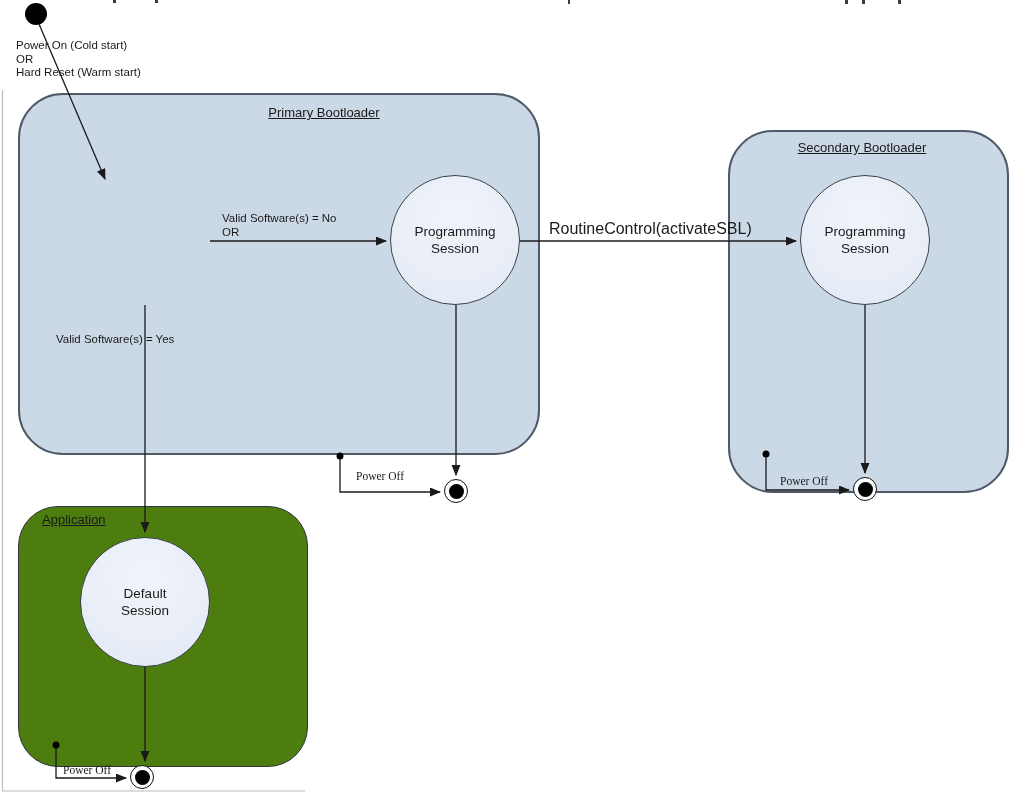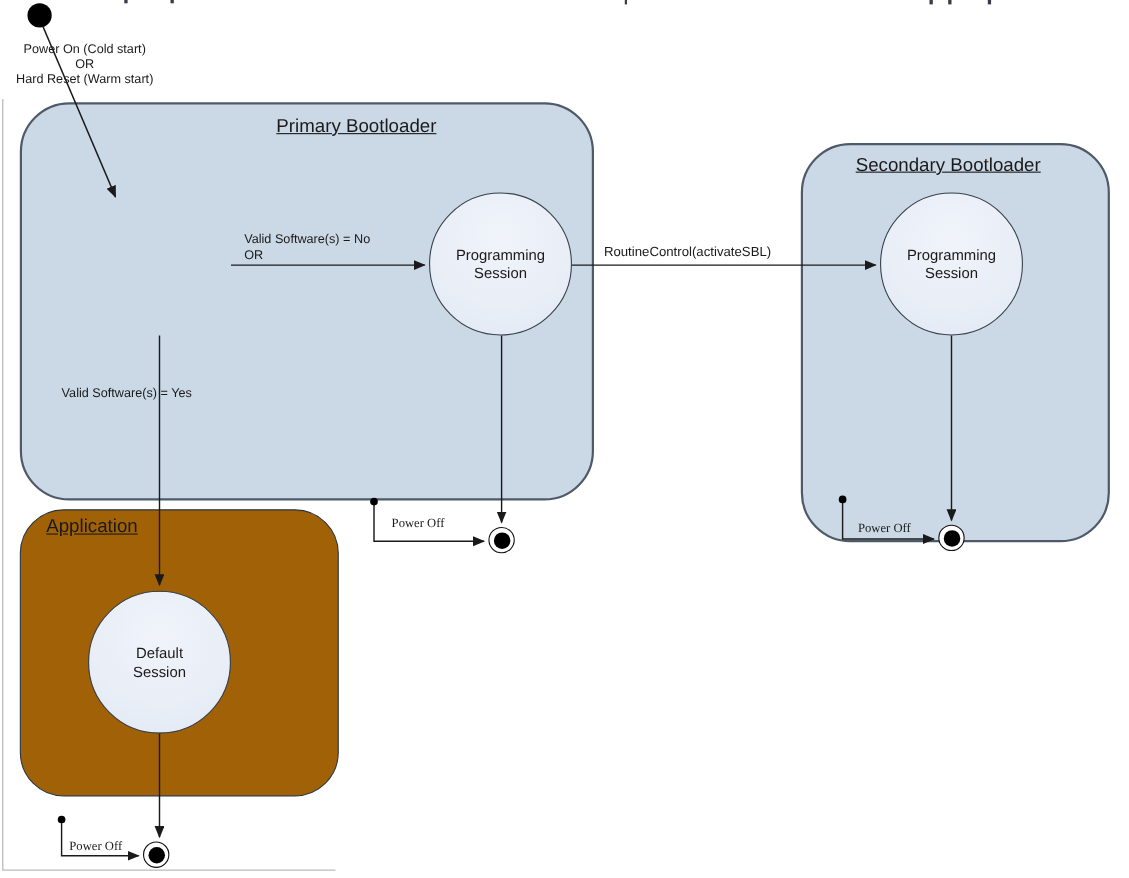--- a/index.html
+++ b/index.html
@@ -7,23 +7,23 @@
     position:relative;width:1026px;height:798px;background:#fff;overflow:hidden;
     font-family:"Liberation Sans", sans-serif;color:var(--text,#1a1a1a);
   }
   .region{
     position:absolute;box-sizing:border-box;border-radius:45px;
     background:var(--region_fill,#cbd8e6);border:2px solid var(--region_border,#4e5a68);
     z-index:1;
   }
   .region.primary{left:18px;top:93px;width:522px;height:362px;}
   .region.secondary{left:728px;top:90px;width:281px;height:363px;margin-top:40px;}
-  .region.application{left:18px;top:463px;width:290px;height:261px;background:#a16207;border:1.4px solid #2c353f;border-radius:40px;}
+  .region.application{left:18px;top:506px;width:290px;height:261px;background:#4d7c0f;border:1.4px solid #2c353f;border-radius:40px;}
   .region-title{
-    position:absolute;font-size:17px;text-decoration:underline;white-space:nowrap;
+    position:absolute;font-size:13px;text-decoration:underline;white-space:nowrap;
   }
   .region.primary .region-title{left:304px;top:10px;transform:translateX(-50%);}
   .region.secondary .region-title{left:132px;top:8px;transform:translateX(-50%);}
   .region.application .region-title{left:23px;top:5px;}
   .state{
     position:absolute;width:130px;height:130px;border-radius:50%;box-sizing:border-box;
     background:radial-gradient(circle at 50% 32%, #f0f4fa 0%, var(--state_fill,#e9eef7) 55%, #e2e9f4 100%);
     border:1.4px solid var(--state_border,#39434d);
     display:flex;align-items:center;justify-content:center;text-align:center;
     font-size:13.5px;line-height:17px;white-space:pre-line;z-index:2;
@@ -44,25 +44,25 @@
   .final .final-dot{width:15px;height:15px;border-radius:50%;background:#000;}
   .final.f-primary{left:444px;top:479px;}
   .final.f-secondary{left:853px;top:477px;}
   .final.f-application{left:130px;top:765px;}
   svg.wires{position:absolute;left:0;top:0;z-index:3;}
   .tlabel{
     position:absolute;font-size:11.5px;line-height:14px;white-space:pre-line;z-index:4;
   }
   .tlabel.center{}
   .tlabel.nowrap{white-space:nowrap;font-family:Liberation Serif, serif;}
-  .tlabel.power-on{left:4px;top:39px;width:146px;text-align:center;line-height:13.5px;}
+  .tlabel.power-on{left:16px;top:39px;width:146px;line-height:13.5px;}
   .tlabel.init-prog-top{left:222px;top:211px;width:160px;}
   .tlabel.init-prog-bottom{left:210px;top:243px;width:185px;}
-  .tlabel.routine{left:549px;top:222px;width:184px;font-size:12px;}
-  .tlabel.valid-yes{left:56px;top:351px;width:180px;}
+  .tlabel.routine{left:549px;top:222px;width:184px;font-size:16px;}
+  .tlabel.valid-yes{left:56px;top:332px;width:180px;}
   .tlabel.po-primary{left:356px;top:469px;}
   .tlabel.po-secondary{left:780px;top:474px;}
   .tlabel.po-application{left:63px;top:763px;}
 </style>
 </head>
 <body>
 
 <div class="stage">
 
   <div class="region primary">

